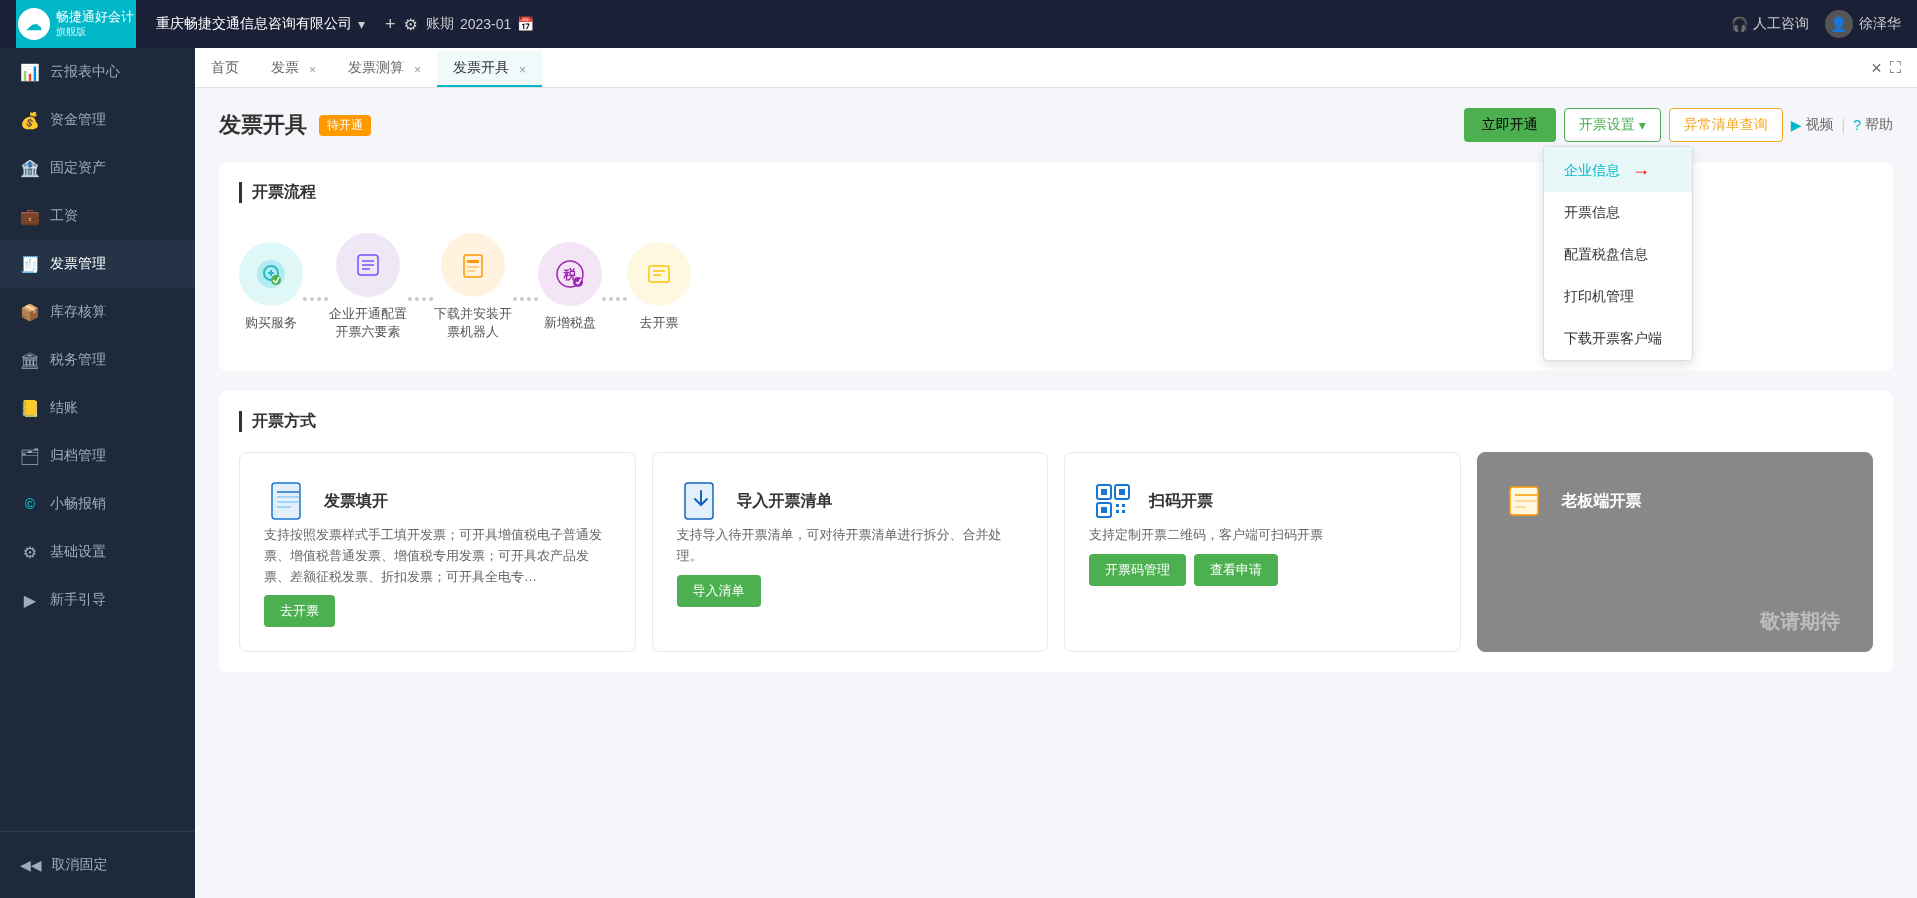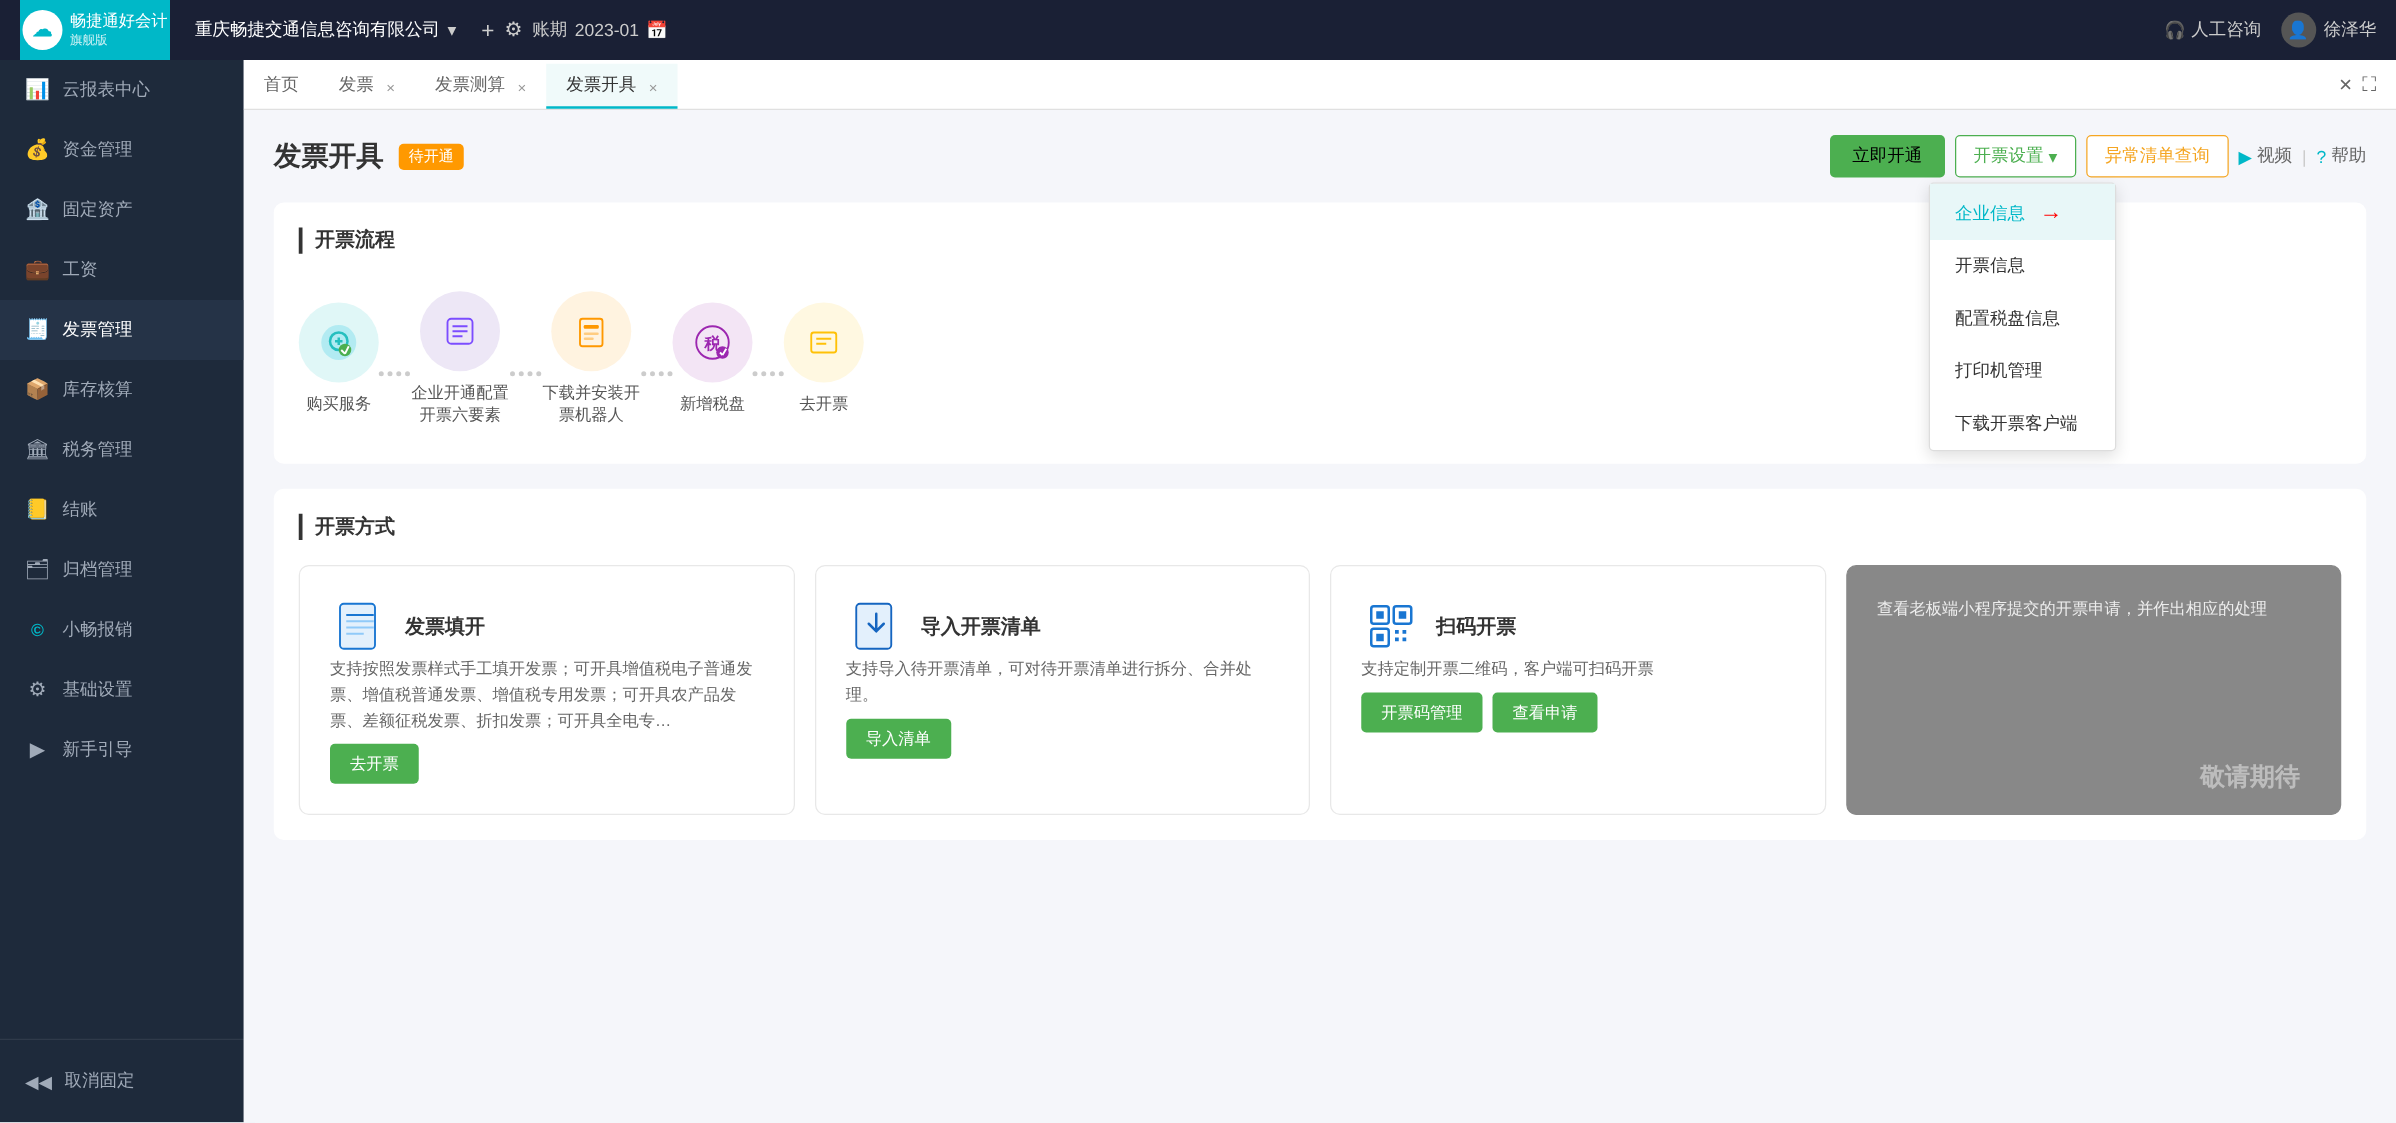--- a/index.html
+++ b/index.html
@@ -422,21 +422,31 @@
                 <span class="method-title">扫码开票</span>
               </div>
               <div class="method-desc">支持定制开票二维码，客户端可扫码开票</div>
               <div class="method-actions">
                 <button class="btn-green-sm">开票码管理</button>
                 <button class="btn-green-sm">查看申请</button>
               </div>
             </div>
 
             <div class="method-card grayed" style="position:relative;overflow:hidden;">
-              <div class="method-desc">查看老板端小程序提交的开票申请，并作出相应的处理</div>
+              <div class="method-header">
+                <div class="method-icon">
+                  <svg width="44" height="44" viewBox="0 0 44 44">
+                    <rect x="6" y="8" width="28" height="28" rx="3" fill="#fff8e1" stroke="#ff9800" stroke-width="1.5"></rect>
+                    <line x1="11" y1="16" x2="33" y2="16" stroke="#ff9800" stroke-width="1.5"></line>
+                    <line x1="11" y1="22" x2="33" y2="22" stroke="#ffcc80" stroke-width="1.5"></line>
+                    <line x1="11" y1="28" x2="22" y2="28" stroke="#ffcc80" stroke-width="1.5"></line>
+                  </svg>
+                </div>
+                <span class="method-title">老板端开票</span>
+              </div>
               <div style="position:absolute;bottom:16px;right:32px;font-size:20px;font-weight:bold;color:rgba(255,255,255,0.45);">敬请期待</div>
             </div>
           </div>
         </div>
       </div>
     </div>
   </div>
 </div>
 
 </body></html>

